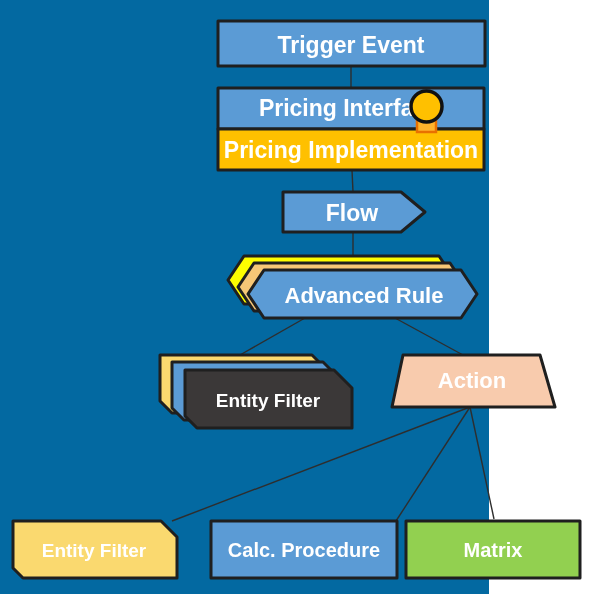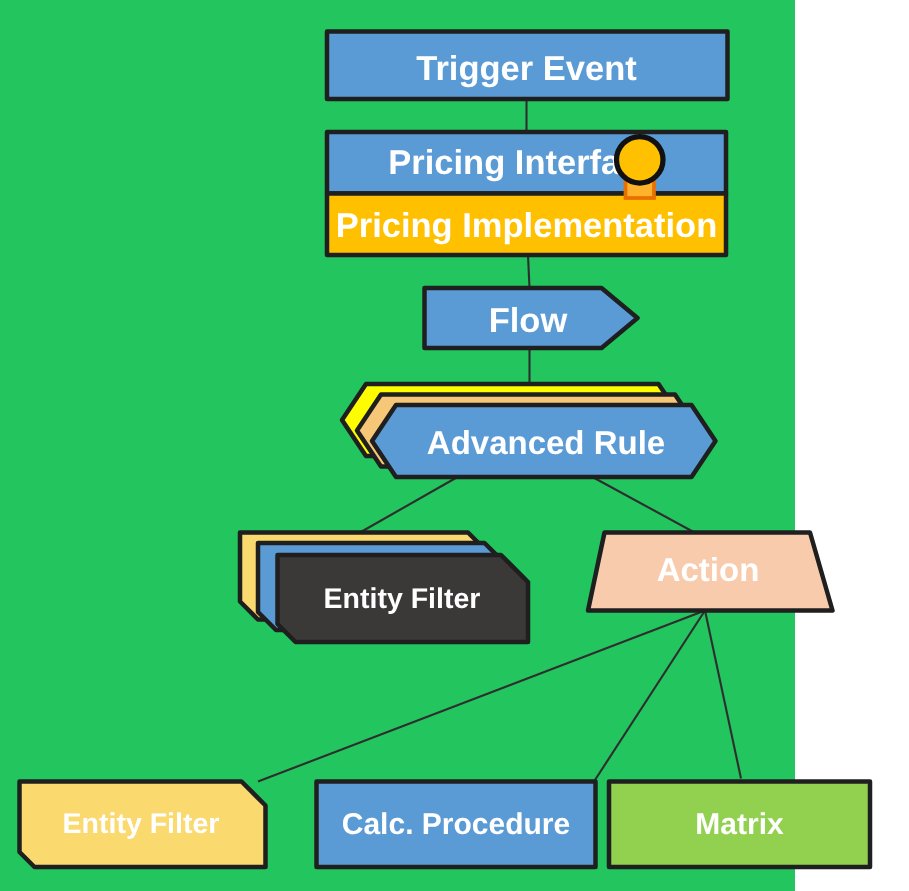--- a/index.html
+++ b/index.html
@@ -1,20 +1,20 @@
 <!DOCTYPE html>
 <html><head>
 <meta charset="utf-8">
 <style>
   html, body { margin: 0; padding: 0; background: #ffffff; }
   .stage {
     position: relative;
-    width: 530px;
+    width: 489px;
     height: 594px;
-    background: #22c55e;
+    background: #0369a1;
     font-family: "Liberation Sans", sans-serif;
   }
   svg { display: block; }
   .shape { stroke: #1f1f1f; stroke-width: 3; stroke-linejoin: round; }
   .stem  { stroke: #e87000; stroke-width: 2.5; }
   .edge  { stroke: #2e2e2e; stroke-width: 1.4; fill: none; }
   .lbl {
     fill: #ffffff;
     font-family: "Liberation Sans", sans-serif;
     font-weight: bold;

